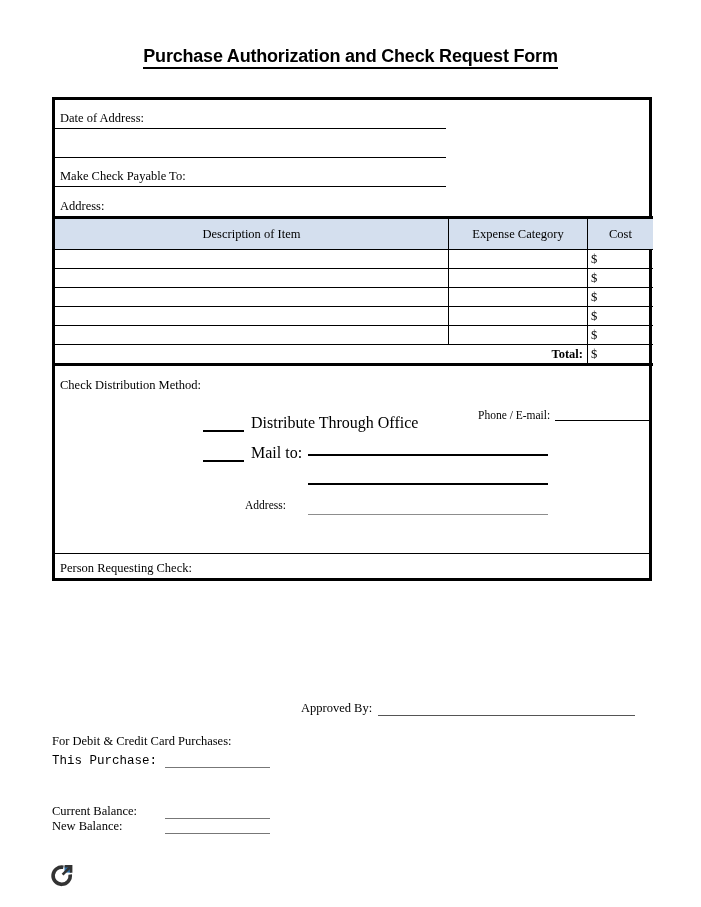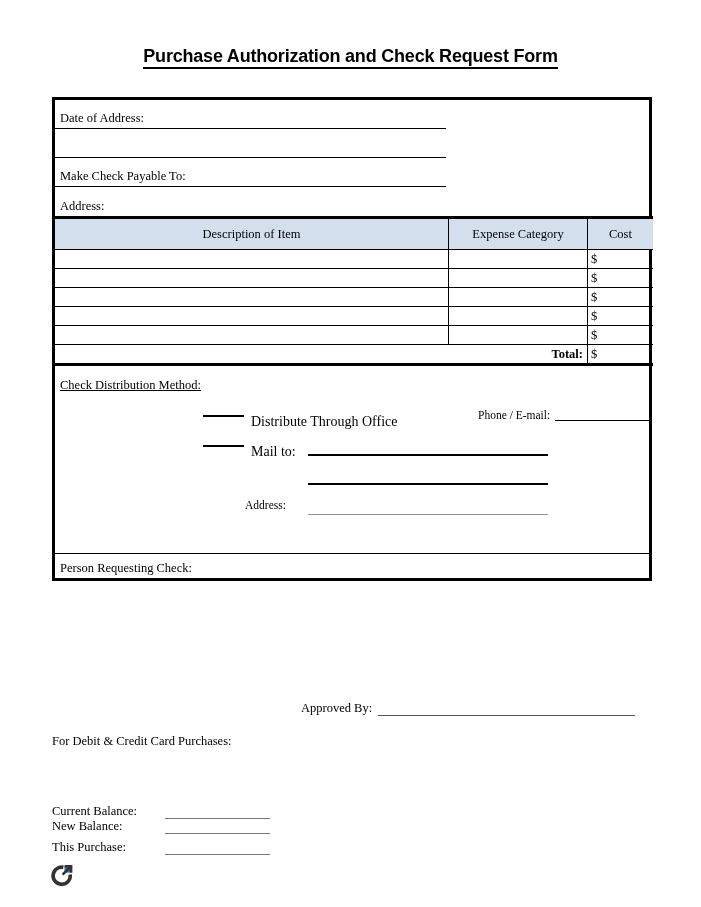--- a/index.html
+++ b/index.html
@@ -153,27 +153,26 @@
   .dist-section {
     position: relative;
     height: 187px;
     box-sizing: border-box;
   }
   .dist-title {
     position: absolute;
     left: 5px;
     top: 12px;
     font-size: 12.5px;
-    text-decoration: underline;
   }
   .dist-opt {
     position: absolute;
     display: flex;
-    align-items: flex-start;
-    font-size: 14px;
+    align-items: flex-end;
+    font-size: 16px;
     white-space: nowrap;
   }
   .dist-opt .dash {
     display: inline-block;
     width: 41px;
     border-bottom: 2.2px solid #000;
     height: 1px;
     margin-right: 7px;
   }
   .opt-office { left: 148px; top: 48px; }
@@ -267,21 +266,21 @@
     width: 113px;
     flex: 0 0 113px;
   }
   .bal-rule {
     display: inline-block;
     width: 105px;
     border-bottom: 1.3px solid #777;
     height: 12px;
   }
   .bal-1 { top: 804px; }
-  .bal-2 { top: 840px; }
+  .bal-2 { top: 754px; font-family: Liberation Mono, monospace; }
   .bal-3 { top: 819px; }
 
   
   .footer-icon {
     position: absolute;
     left: 50px;
     top: 863px;
     width: 24px;
     height: 24px;
   }

